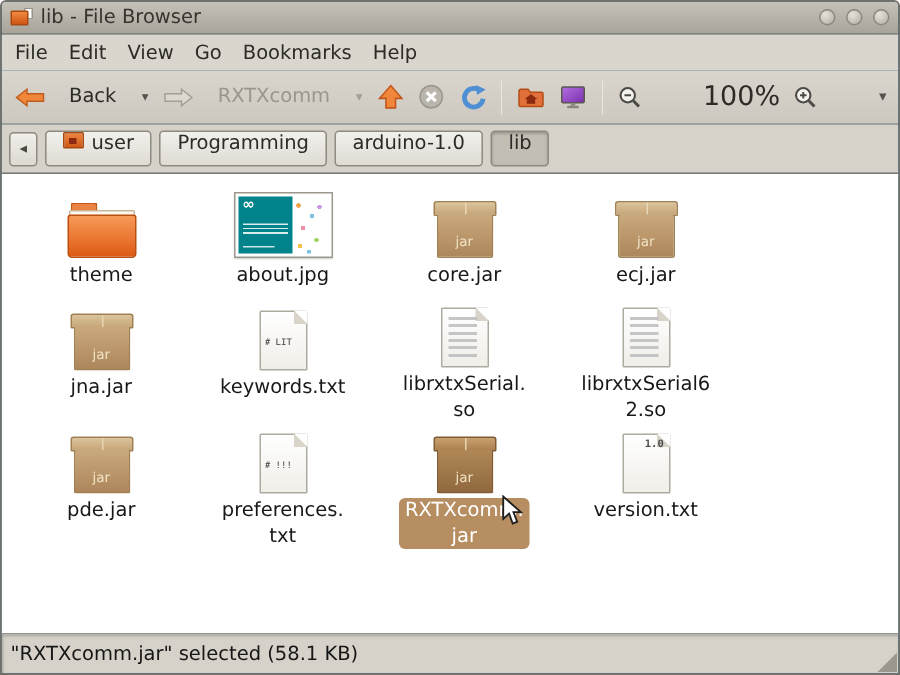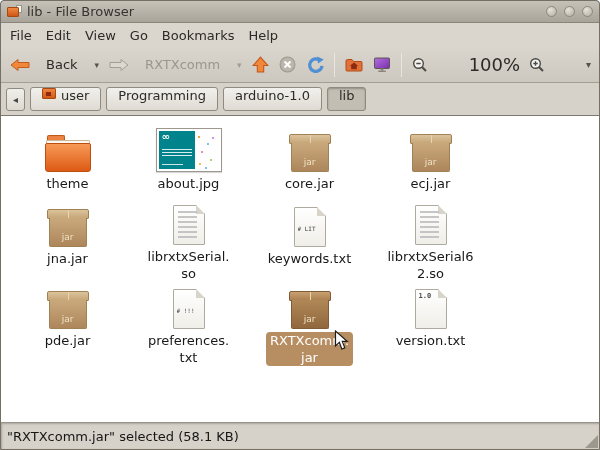--- a/index.html
+++ b/index.html
@@ -87,21 +87,21 @@
   
   .page { position:relative; width:32px; height:40px; background:linear-gradient(#ffffff,#f0eee8);
           border:1px solid #aeaaa0; border-radius:1px; }
   .page::before { content:""; position:absolute; top:-1px; right:-1px; width:0; height:0;
           border-top:9px solid #fff; border-left:9px solid transparent; }
   .page .fold { position:absolute; top:-1px; right:-1px; width:0; height:0;
           border-bottom:9px solid #d8d4c9; border-right:9px solid transparent; }
   .pv { position:absolute; top:3px; left:3px; right:3px; bottom:2px;
         font-family:"DejaVu Sans Mono","Liberation Mono",monospace; font-size:6px; line-height:7px;
         color:#3c3c3c; overflow:hidden; white-space:pre; }
-  .pv.big { font-size:7px; font-weight:bold; color:#4c4c4c; }
+  .pv.big { font-size:7px; font-weight:bold; color:#4c4c4c;text-align:right; }
   .binlines { position:absolute; top:5px; left:4px; right:7px; height:28px;
         background:repeating-linear-gradient(180deg,#bcbcbe 0 2px,transparent 2px 5px); opacity:.85; }
 
   
   .thumb { width:66px; height:44px; background:#fff; border:1px solid #9d988e; padding:2px;
            display:flex; box-shadow:0 1px 1px rgba(0,0,0,.15); }
   .thumb-teal { flex:0 0 60%; background:#00838a; position:relative; }
   .thumb-teal .inf { position:absolute; top:0px; left:3px; color:#fff; font-size:10px; font-weight:bold; letter-spacing:-1px; }
   .thumb-teal::after { content:""; position:absolute; left:3px; right:3px; top:18px; height:9px;
            background:repeating-linear-gradient(180deg,rgba(255,255,255,.85) 0 1px,transparent 1px 3px); }
@@ -313,43 +313,43 @@
         </div>
         <div class="label">
           <div>jna.jar</div>
         </div>
       </div>
 
       <div class="file-item">
         <div class="icon-box">
           <div class="page">
               <div class="fold"></div>
+            <div class="pv">
+              <div># LIT</div>
+              
+              
+              
+            </div>
+          </div>
+        </div>
+        <div class="label">
+          <div>keywords.txt</div>
+        </div>
+      </div>
+
+      <div class="file-item">
+        <div class="icon-box">
+          <div class="page">
+              <div class="fold"></div>
               <div class="binlines"></div>
             </div>
         </div>
         <div class="label">
           <div>librxtxSerial.</div>
           <div>so</div>
-        </div>
-      </div>
-
-      <div class="file-item">
-        <div class="icon-box">
-          <div class="page">
-              <div class="fold"></div>
-            <div class="pv">
-              <div># LIT</div>
-              
-              
-              
-            </div>
-          </div>
-        </div>
-        <div class="label">
-          <div>keywords.txt</div>
         </div>
       </div>
 
       <div class="file-item">
         <div class="icon-box">
           <div class="page">
               <div class="fold"></div>
               <div class="binlines"></div>
             </div>
         </div>

